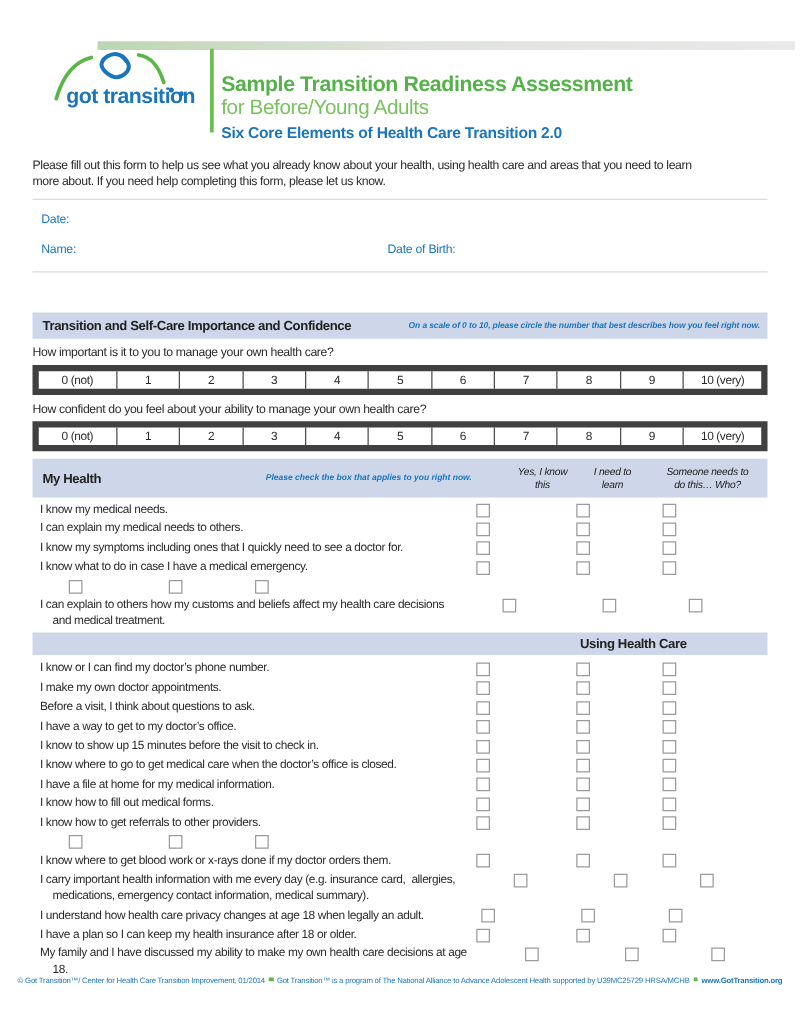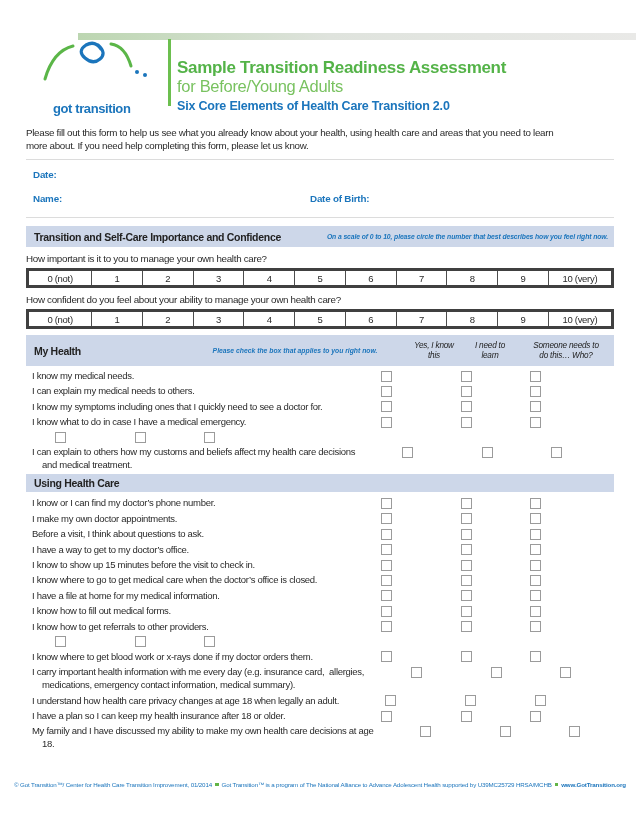--- a/index.html
+++ b/index.html
@@ -5,52 +5,52 @@
   html,body{margin:0;padding:0;}
   body{width:640px;height:828px;background:#ffffff;font-family:"Liberation Sans",sans-serif;color:#2a2a2a;position:relative;overflow:hidden;}
   .content{margin:0 26px;width:588px;}
 
   
   .header{position:relative;margin-top:33px;height:80px;}
   .topbar{position:absolute;left:78px;right:4px;top:0;height:7px;
           background:linear-gradient(to right,#bcd6b1,#dfe3dd 45%,#e9e9e7);}
   .logo-block{position:absolute;left:33px;top:4px;width:134px;height:74px;}
   .logo-mark{position:absolute;left:6px;top:2px;}
-  .logo-text{position:absolute;left:20px;top:64px;color:#1B75BC;font-weight:bold;
-             font-size:13px;letter-spacing:-0.4px;}
+  .logo-text{position:absolute;left:20px;top:30px;color:#1B75BC;font-weight:bold;
+             font-size:17px;letter-spacing:-0.4px;}
   .green-sep{position:absolute;left:168px;top:6px;width:3px;height:67px;background:#6CBF4F;}
   .titles{position:absolute;left:177px;top:25px;}
   .t1{font-size:17px;font-weight:bold;color:#54B348;line-height:19px;letter-spacing:-0.3px;}
   .t2{font-size:16.5px;color:#79C260;line-height:19px;letter-spacing:-0.3px;}
   .t3{font-size:12.5px;font-weight:bold;color:#1B75BC;line-height:15px;margin-top:3px;letter-spacing:-0.2px;}
 
   
   .intro{margin-top:13px;font-size:9.8px;line-height:13px;white-space:pre;letter-spacing:-0.3px;}
   .hr{height:1px;background:#dcdcdc;}
   .hr1{margin-top:7px;}
   .hr2{margin-top:13px;}
   .field-row{position:relative;margin-top:7px;padding-left:7px;font-size:9.8px;height:13px;}
   .name-row{margin-top:11px;}
-  .field-label{color:#1B75BC;font-weight:bold;letter-spacing:-0.2px;}
+  .field-label{color:#1B75BC;font-weight:normal;letter-spacing:-0.2px;}
   .blank{display:inline-block;min-width:120px;height:11px;}
   .dob{position:absolute;left:284px;top:0;}
 
   
-  .scale-band{margin-top:8px;height:21px;background:#CDD7E9;display:flex;align-items:center;padding:0 6px 0 8px;box-sizing:border-box;}
+  .scale-band{margin-top:32px;height:21px;background:#CDD7E9;display:flex;align-items:center;padding:0 6px 0 8px;box-sizing:border-box;}
   .scale-title{font-size:10.5px;font-weight:bold;color:#222;letter-spacing:-0.3px;}
   .scale-instr{margin-left:auto;font-size:6.8px;font-style:italic;font-weight:bold;color:#1B75BC;white-space:nowrap;letter-spacing:-0.1px;}
   .scale-q{margin-top:6px;font-size:9.8px;letter-spacing:-0.3px;line-height:12px;}
-  .scale-table{margin-top:3px;display:flex;border:3px solid #404040;height:14px;}
+  .scale-table{margin-top:3px;display:flex;border:5px solid #404040;height:14px;}
   .scale-cell{flex:1;border-left:1px solid #4d4d4d;display:flex;align-items:center;justify-content:center;
               font-size:9.5px;letter-spacing:-0.3px;}
   .scale-cell:first-child{border-left:none;}
   .scale-cell.wide{flex:1.25;}
 
   
-  .sec-band{background:#CDD7E9;display:flex;align-items:center;padding-left:8px;box-sizing:border-box;height:18px;margin:3px 0 4px 0;}
+  .sec-band{background:#CDD7E9;display:flex;align-items:center;padding-left:8px;box-sizing:border-box;height:18px;margin:3px 0 4px 0;justify-content:flex-end;}
   .sec-band.tall{height:31px;margin-top:6px;margin-bottom:3px;}
   .sec-title{font-size:10.5px;font-weight:bold;color:#222;min-width:150px;letter-spacing:-0.3px;}
   .sec-instr{flex:1;text-align:center;font-size:6.8px;font-style:italic;font-weight:bold;color:#1B75BC;white-space:nowrap;}
   .col-head{font-size:8.2px;font-style:italic;color:#222;text-align:center;line-height:9.5px;white-space:pre-line;letter-spacing:-0.2px;}
   .c12{width:56px;flex:none;}
   .c3{width:96px;flex:none;}
   .check-rows{margin-top:0;}
   .check-row{display:flex;align-items:flex-start;margin-bottom:2.4px;padding-left:6px;gap:24px;}
   .item-text{flex:1;font-size:9.5px;line-height:13px;white-space:pre;letter-spacing:-0.3px;
              padding-left:10px;text-indent:-10px;}

